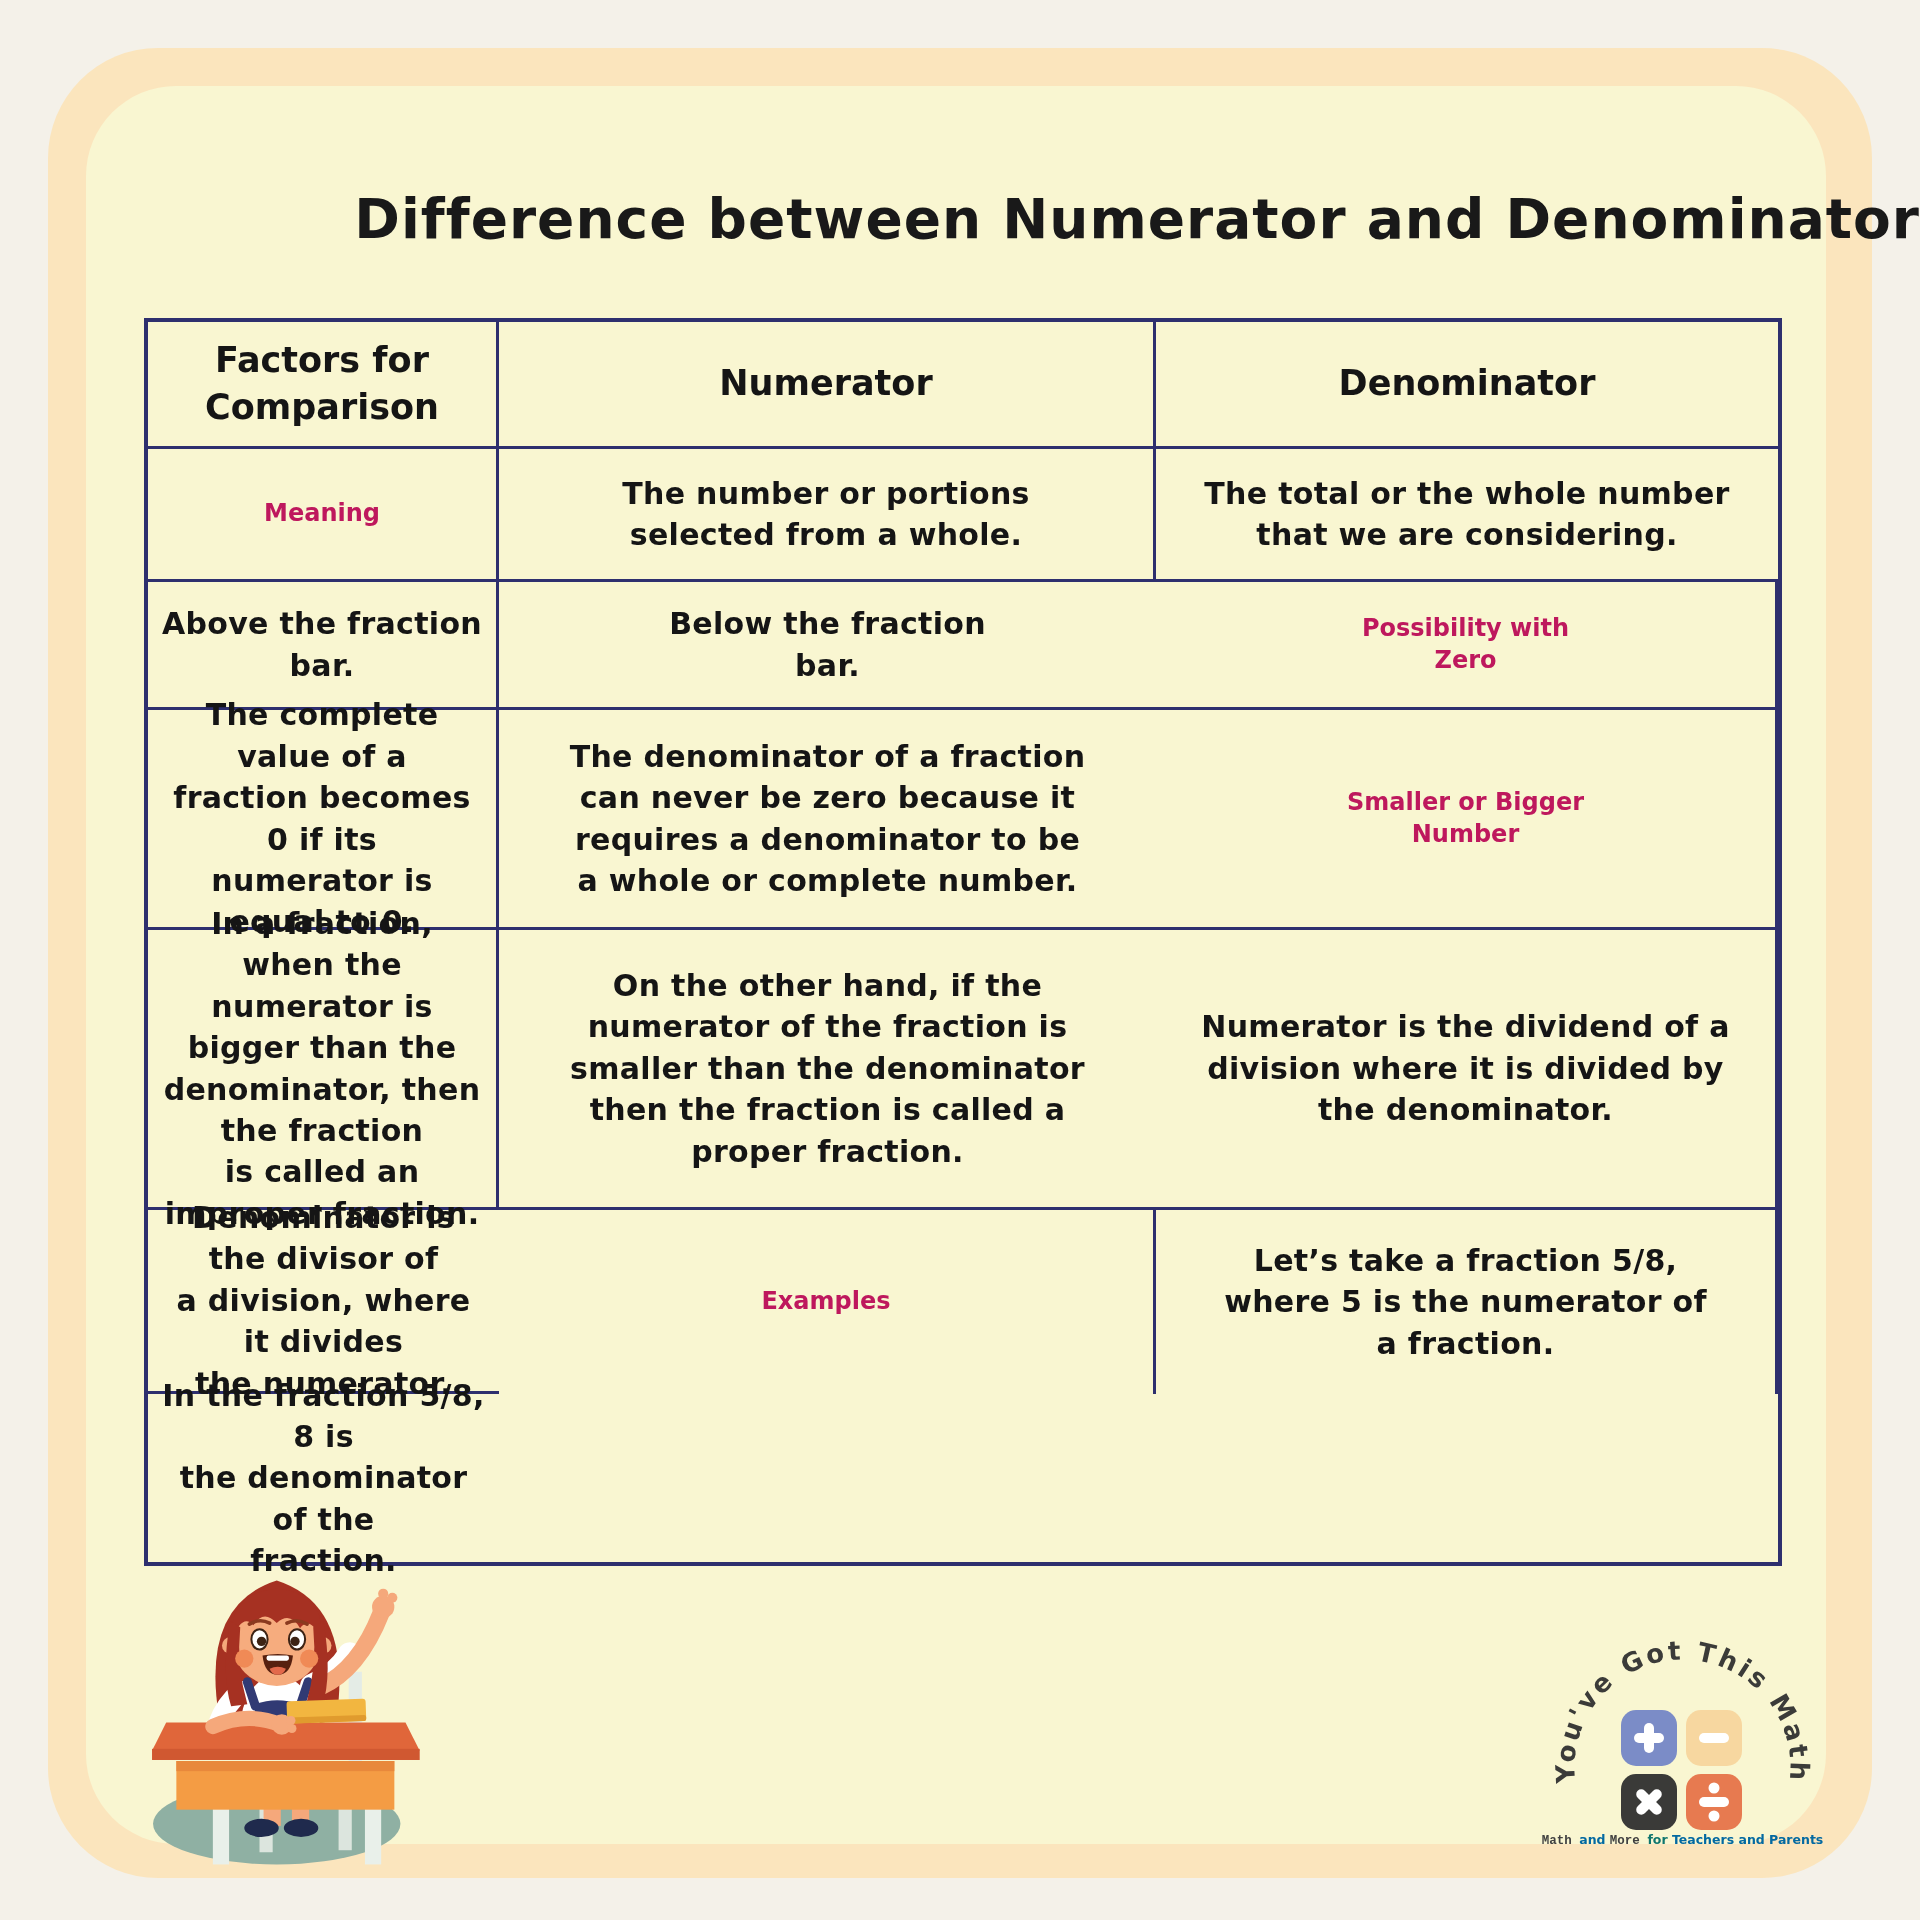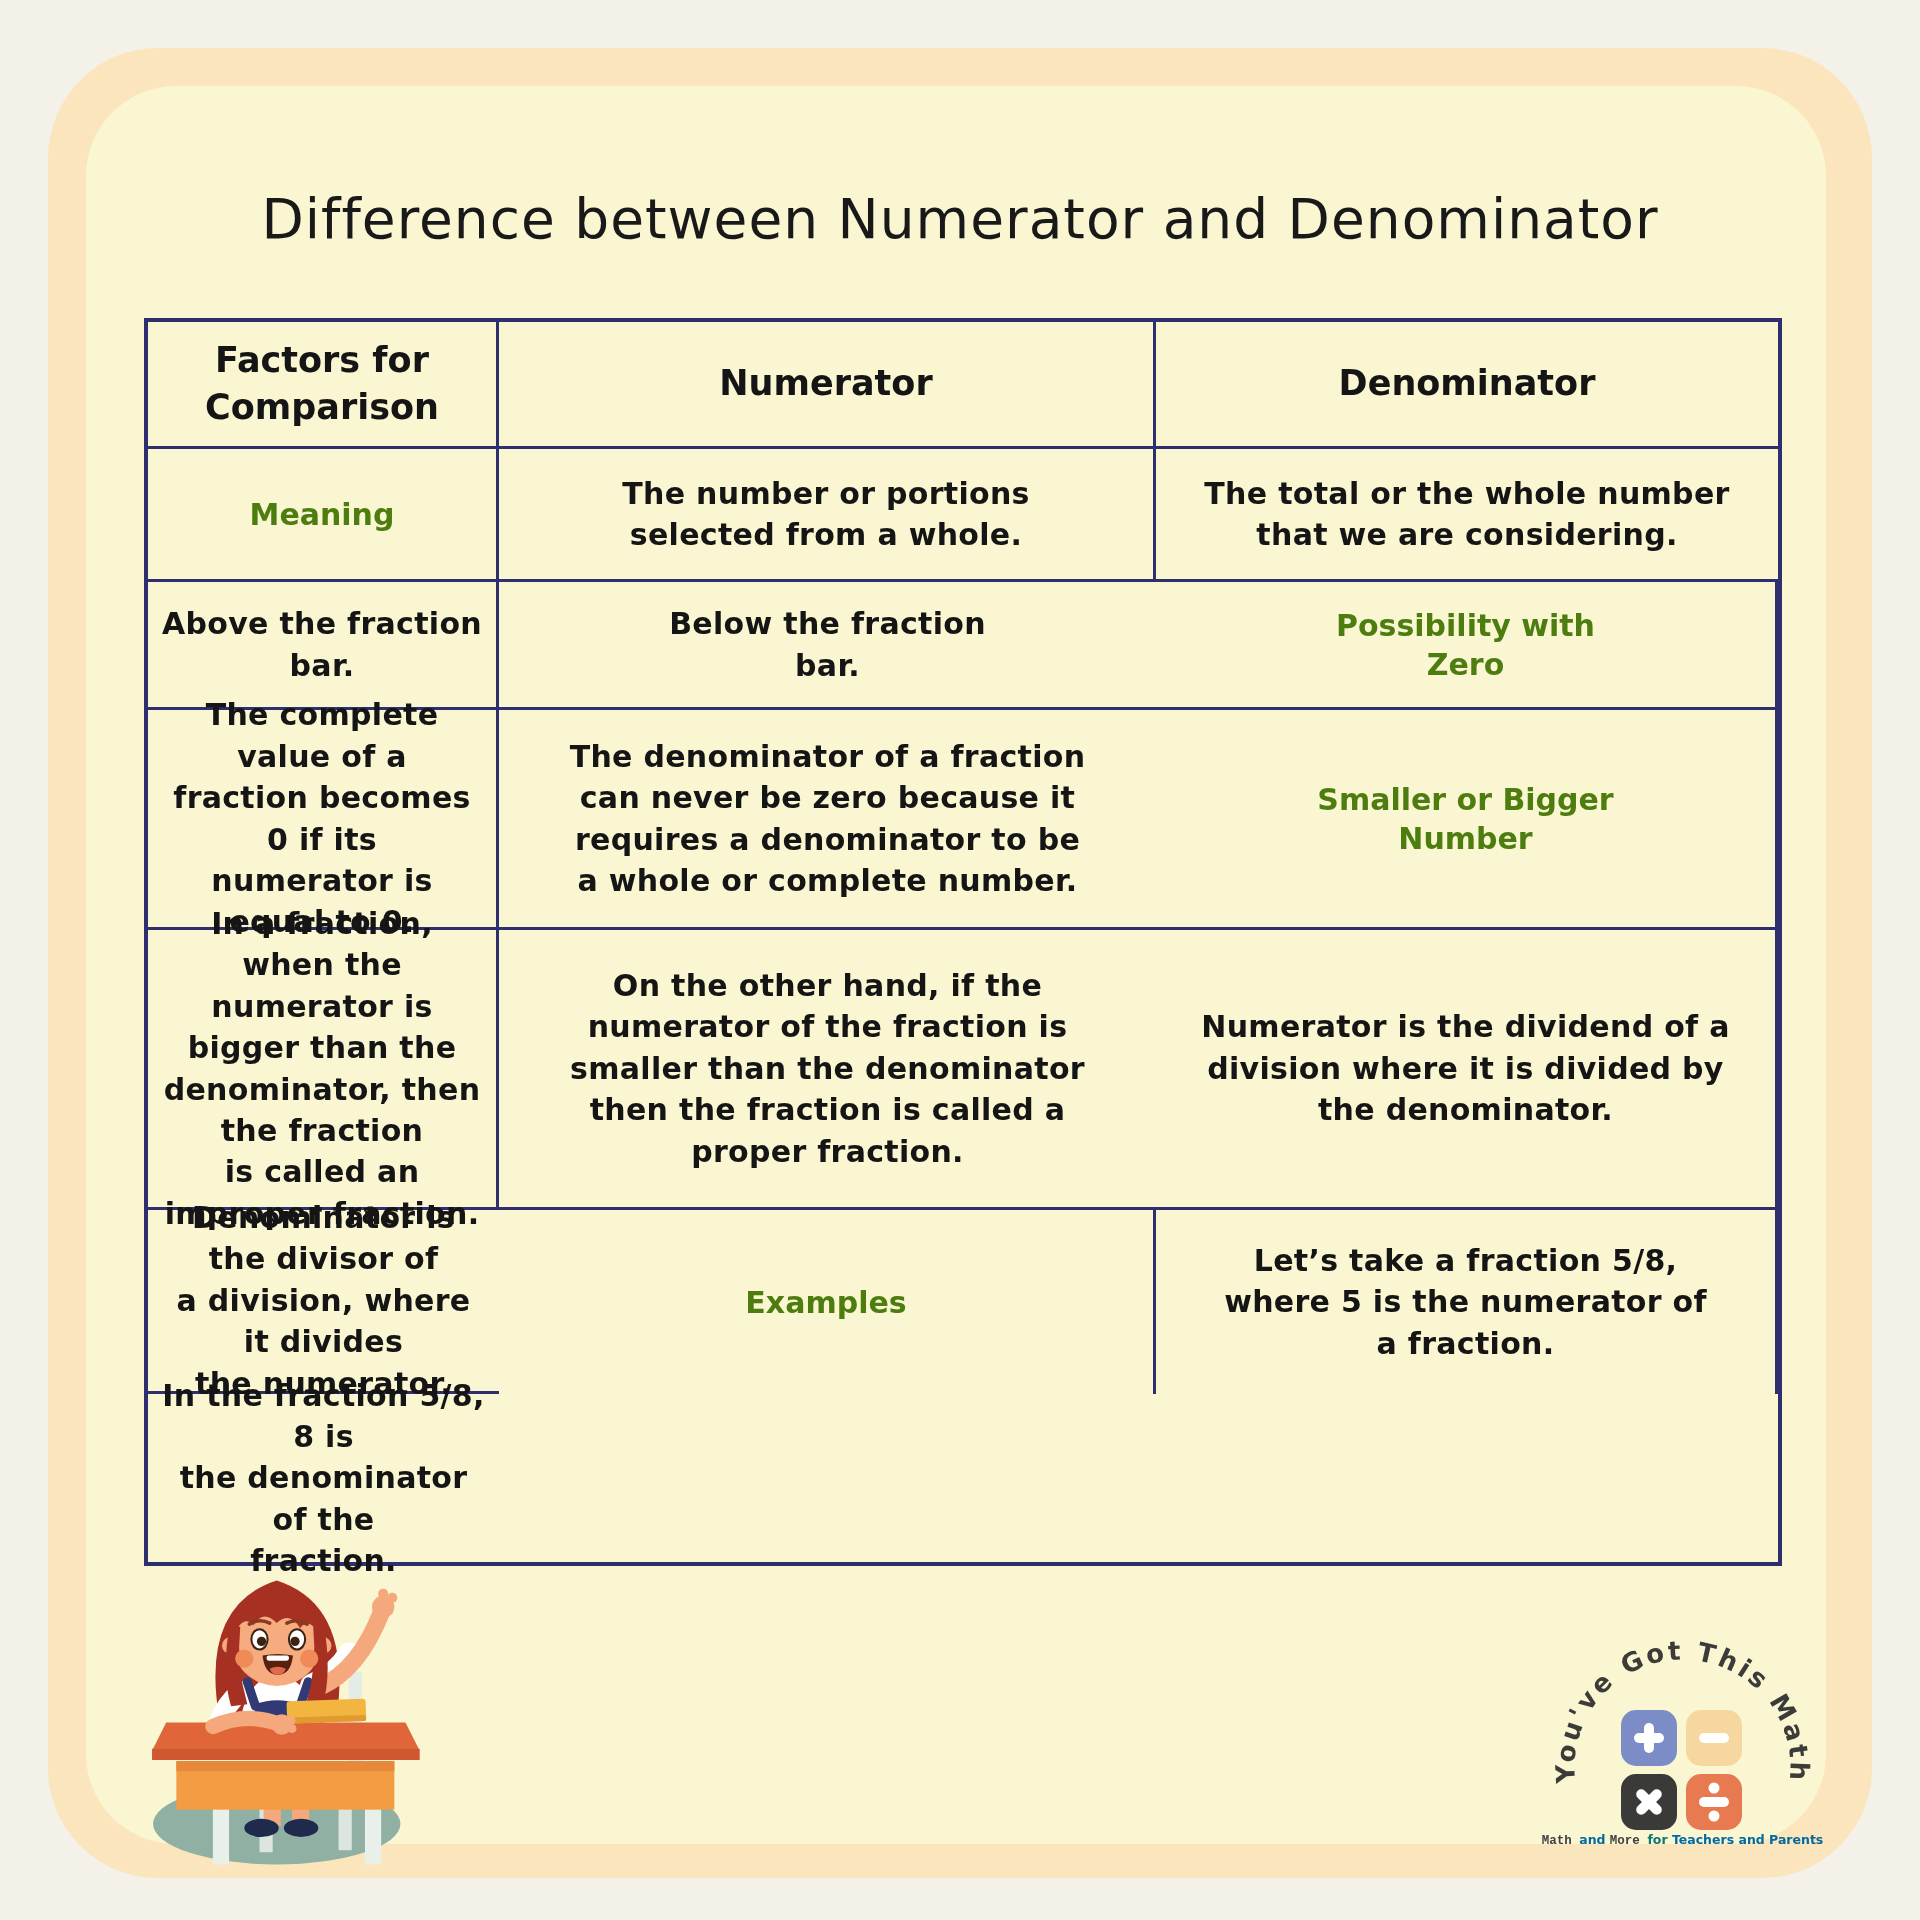--- a/index.html
+++ b/index.html
@@ -11,21 +11,21 @@
   .outer-card{
     position:absolute;left:48px;top:48px;right:48px;bottom:42px;
     background:#FBE5BD;border-radius:110px;
   }
   .inner-card{
     position:absolute;left:86px;top:86px;right:94px;bottom:76px;
     background:#F9F6D1;border-radius:90px;
   }
   .page-title{
     position:absolute;left:0;right:0;top:150px;
-    text-align:center;font-size:55px;font-weight:400;color:#191919;
+    text-align:right;font-size:55px;font-weight:700;color:#191919;
     letter-spacing:1px;
   }
   .ctable{
     position:absolute;left:144px;top:318px;
     display:grid;
     grid-template-columns:351px 657px 622px;
     grid-template-rows:127px 133px 128px 220px 280px 184px 168px;
     border:4px solid #2E2F6E;
   }
   .cell{
@@ -33,21 +33,21 @@
     border-right:3px solid #2E2F6E;
     border-bottom:3px solid #2E2F6E;
     display:flex;align-items:center;justify-content:center;
     text-align:center;white-space:pre-line;
     padding:8px 12px;
     color:#151515;
   }
   .cell.last{border-right:none;}
   .cell.bot{border-bottom:none;}
   .cell.head{font-size:35px;font-weight:700;line-height:1.35;}
-  .cell.factor{font-size:30px;font-weight:700;color:#4d7c0f;line-height:1.3;}
+  .cell.factor{font-size:24px;font-weight:700;color:#be185d;line-height:1.3;}
   .cell.body{font-size:30px;font-weight:700;line-height:1.38;letter-spacing:0.3px;}
   .girl{position:absolute;left:150px;top:1552px;width:365px;height:345px;}
   .logo{position:absolute;left:1540px;top:1628px;width:285px;text-align:center;}
   .logo svg{display:block;margin:0 auto;}
   .tagline{
     margin-top:2px;font-size:12.5px;font-weight:700;white-space:nowrap;
     letter-spacing:0px;
   }
   .tg-orange{color:#404040;font-family:Liberation Mono, monospace;}
   .tg-gold{color:#0f766e;}

